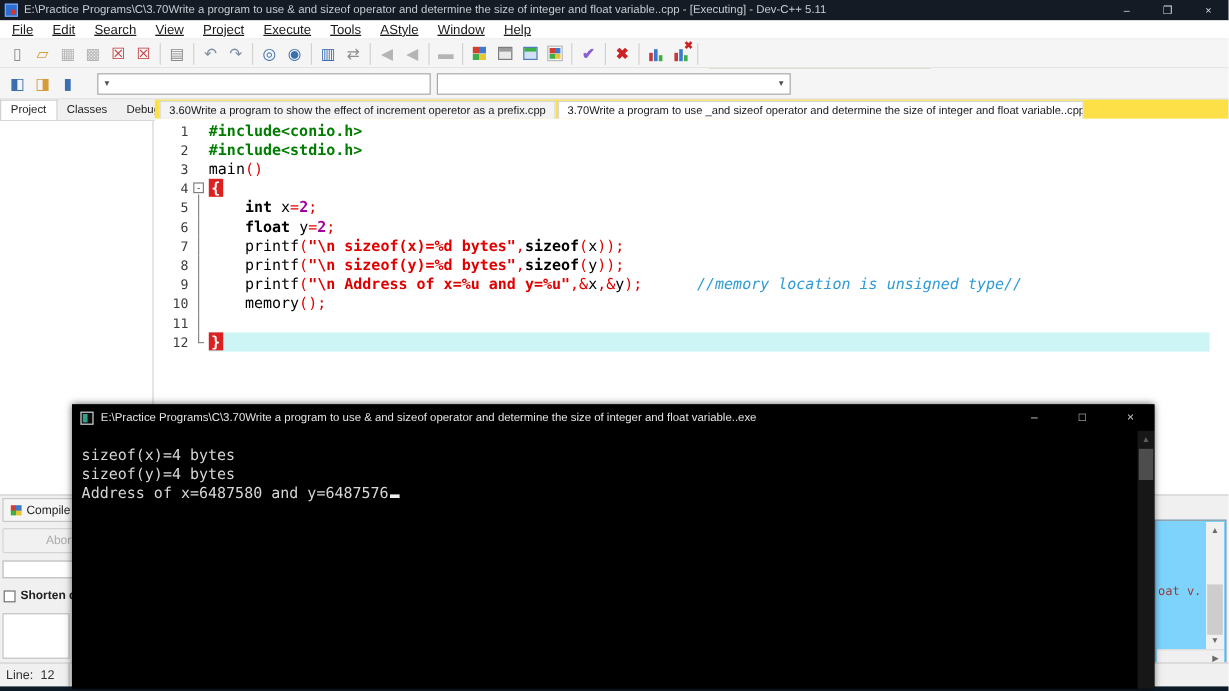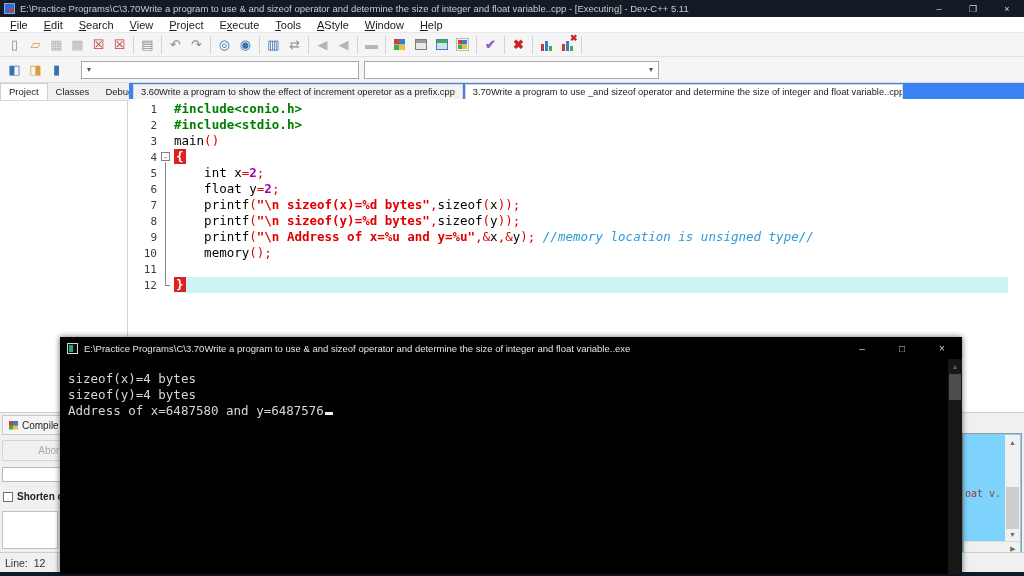--- a/index.html
+++ b/index.html
@@ -10,21 +10,21 @@
   
   .titlebar { position:absolute; left:0; top:0; width:1024px; height:17px; background:#141b24; display:flex; align-items:center; }
   .app-icon { width:11px; height:11px; margin:0 5px 0 4px; background:#2a6fd6; border:1px solid #7fa8e8; position:relative; flex:0 0 auto; }
   .app-icon::after { content:''; position:absolute; right:1px; bottom:1px; width:4px; height:4px; background:#d23a2e; }
   .title-text { color:#c7ccd2; font-size:9.5px; white-space:nowrap; overflow:hidden; flex:1 1 auto; }
   .win-btns { display:flex; height:17px; flex:0 0 auto; }
   .win-btn { width:34px; height:17px; color:#d8dce0; font-size:9px; display:flex; align-items:center; justify-content:center; }
 
   
   .menubar { position:absolute; left:0; top:17px; width:1024px; height:16px; background:#fff; border-bottom:1px solid #e8e8e8; display:flex; align-items:center; padding-left:2px; }
-  .menu-item { font-size:11px; color:#1a1a1a; padding:0 8px; white-space:nowrap; }
+  .menu-item { font-size:11px; color:#1a1a1a; padding:0 8px; white-space:nowrap;text-decoration:underline; }
   .menu-item u { text-decoration:underline; }
 
   
   .toolbar1 { position:absolute; left:0; top:33px; width:1024px; height:24px; background:#f5f5f5; border-bottom:1px solid #e2e2e2; display:flex; align-items:center; padding-left:4px; }
   .toolbar2 { position:absolute; left:0; top:57px; width:1024px; height:26px; background:#f5f5f5; border-bottom:1px solid #dcdcdc; display:flex; align-items:center; padding-left:4px; }
   .tb { width:21px; height:20px; display:flex; align-items:center; justify-content:center; flex:0 0 auto; }
   .tb i { font-style:normal; font-size:13px; line-height:1; }
   .sep { width:1px; height:18px; background:#d2d2d2; margin:0 3px; flex:0 0 auto; }
   .c-page  { color:#8a8a8a; }
   .c-open  { color:#d79b3a; }
@@ -57,45 +57,45 @@
   .combo1 { margin-left:14px; width:278px; }
   .combo2 { margin-left:5px; width:295px; }
 
   
   .ltabs { position:absolute; left:0; top:83px; width:129px; height:18px; background:#f0f0f0; display:flex; align-items:flex-end; border-bottom:1px solid #d8d8d8; }
   .ltab { font-size:9.5px; color:#222; padding:2px 8px 3px; }
   .ltab.active { background:#fff; border:1px solid #d0d0d0; border-bottom:none; }
   .lpanel { position:absolute; left:0; top:101px; width:128px; height:311px; background:#fff; border-right:1px solid #d5d5d5; }
 
   
-  .etabs { position:absolute; left:129px; top:83px; width:895px; height:16px; background:#3b82f6; display:flex; align-items:flex-end; }
+  .etabs { position:absolute; left:129px; top:83px; width:895px; height:16px; background:#fde047; display:flex; align-items:flex-end; }
   .etab { font-size:9.3px; color:#1a1a1a; padding:2px 7px 2px; white-space:nowrap; overflow:hidden; }
   .etab.inactive { background:#f3f3f3; border:1px solid #dadada; border-bottom:none; margin-left:4px; max-width:336px; }
   .etab.active { background:#fff; border:1px solid #d6d6d6; border-bottom:none; margin-left:2px; max-width:438px; }
 
   
   .editor { position:absolute; left:129px; top:99px; width:895px; height:313px; background:#fff; }
   .gutter { position:absolute; left:0; top:2px; width:45px; }
   .gut-row { height:16px; display:flex; align-items:center; }
   .gut-num { width:31px; text-align:right; font-family:"DejaVu Sans Mono", monospace; font-size:11px; color:#3c3c3c; padding-right:3px; }
   .fold { width:12px; height:16px; position:relative; }
   .fold.open { }
   .fold.open .box { position:absolute; left:1px; top:3px; width:9px; height:9px; border:1px solid #808080; background:#fff; font-size:8px; line-height:7px; text-align:center; color:#333; }
   .fold.open::after { content:''; position:absolute; left:5px; top:13px; bottom:0; border-left:1px solid #888; }
   .fold.mid::before { content:''; position:absolute; left:5px; top:0; bottom:0; border-left:1px solid #888; }
   .fold.end::before { content:''; position:absolute; left:5px; top:0; height:8px; width:4px; border-left:1px solid #888; border-bottom:1px solid #888; }
   .code { position:absolute; left:45px; top:2px; right:16px; }
   .code-row { height:16px; line-height:16px; font-family:"DejaVu Sans Mono", monospace; font-size:12.5px; color:#000; white-space:pre; }
   .code-row.hl { background:#cdf5f6; }
   .tk-pp  { color:#007d00; font-weight:bold; }
-  .tk-kw  { color:#000; font-weight:normal; }
+  .tk-kw  { color:#000; font-weight:bold; }
   .tk-str { color:#e00000; font-weight:bold; }
   .tk-num { color:#a000a0; font-weight:bold; }
   .tk-sym { color:#e00000; }
-  .tk-com { color:#2e9bd6; font-style:italic; }
+  .tk-com { color:#2e9bd6; font-style:italic;margin-left:38px; }
   .tk-brace { color:#fff; background:#dd2020; font-weight:bold; padding:0 2px; }
 
   
   .cpanel { position:absolute; left:0; top:412px; width:1024px; height:140px; background:#f0f0f0; border-top:1px solid #d0d0d0; }
   .ctab { position:absolute; left:2px; top:2px; height:20px; background:#f5f5f5; border:1px solid #c8c8c8; display:flex; align-items:center; padding:0 6px; }
   .ctab .ic-grid { width:9px; height:9px; margin-right:4px; }
   .ctab .lbl { font-size:10px; color:#222; white-space:nowrap; }
   .abort-btn { position:absolute; left:2px; top:27px; width:112px; height:21px; background:#f1f1f1; border:1px solid #d4d4d4; border-radius:2px; font-size:10px; color:#ababab; display:flex; align-items:center; justify-content:center; white-space:nowrap; overflow:hidden; }
   .progress { position:absolute; left:2px; top:54px; width:112px; height:15px; background:#fff; border:1px solid #b8b8b8; }
   .shorten { position:absolute; left:3px; top:78px; display:flex; align-items:center; }

